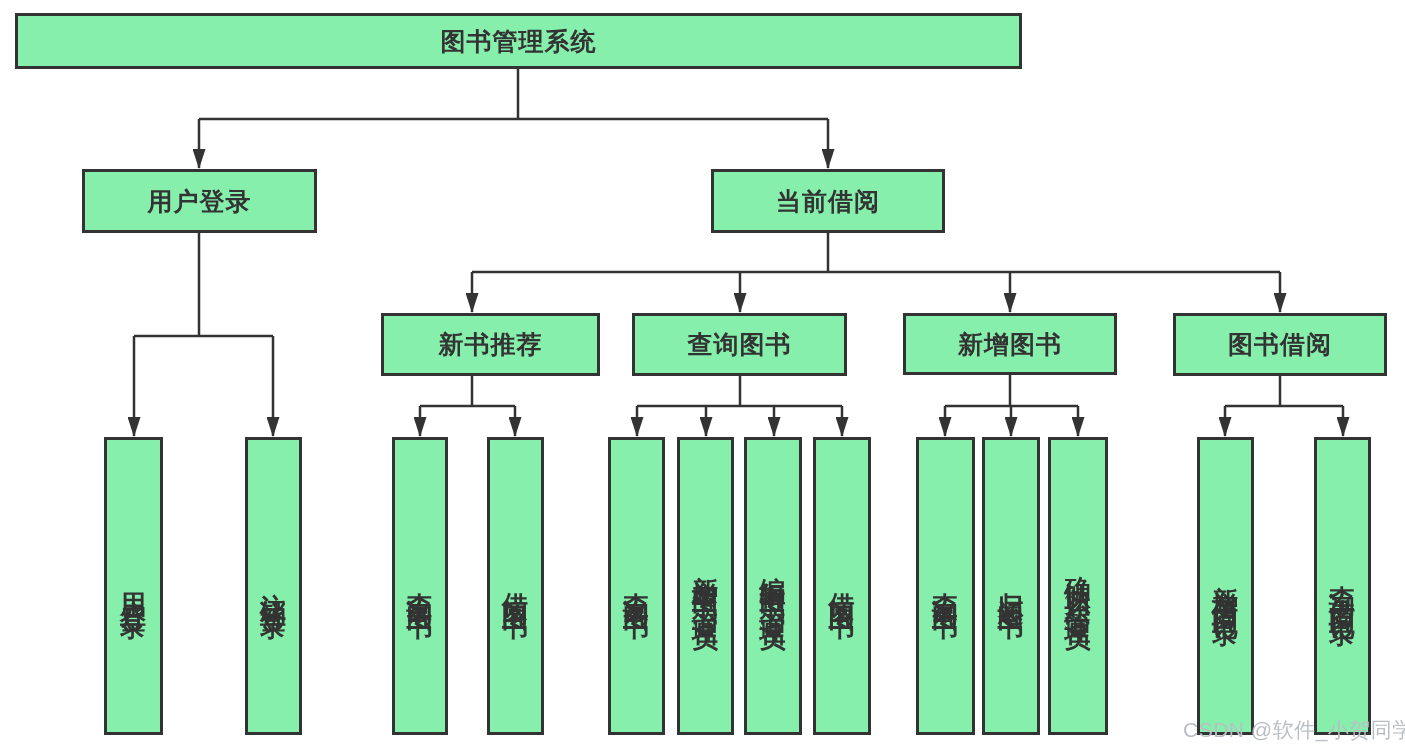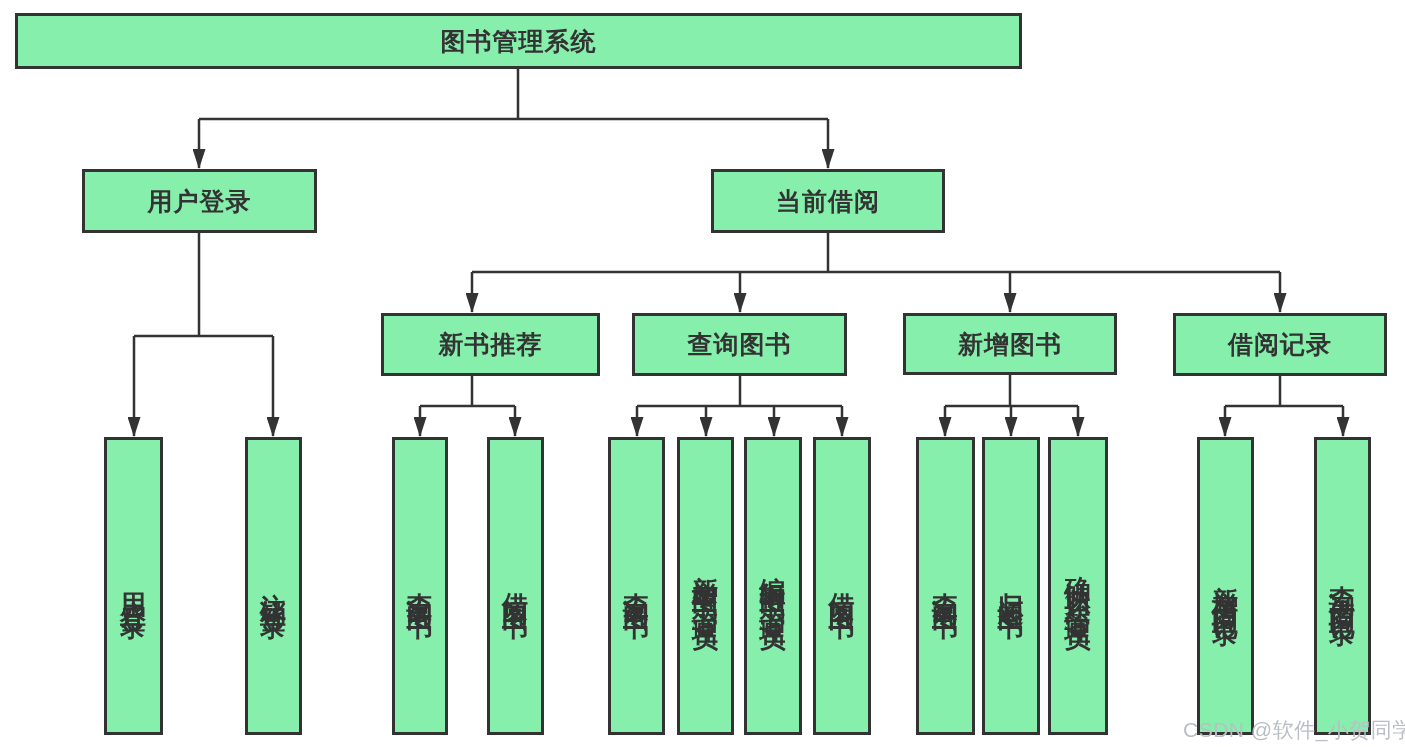--- a/index.html
+++ b/index.html
@@ -127,21 +127,21 @@
   <div class="node hbox" style="left:381px; top:313px; width:219px; height:63px;">
     <span class="label">新书推荐</span>
   </div>
   <div class="node hbox" style="left:632px; top:313px; width:215px; height:63px;">
     <span class="label">查询图书</span>
   </div>
   <div class="node hbox" style="left:903px; top:313px; width:214px; height:62px;">
     <span class="label">新增图书</span>
   </div>
   <div class="node hbox" style="left:1173px; top:313px; width:214px; height:63px;">
-    <span class="label">借阅记录</span>
+    <span class="label">图书借阅</span>
   </div>
 
   <div class="node vbox" style="left:104px; top:437px; width:59px; height:298px;">
     <span class="label">用户登录</span>
   </div>
   <div class="node vbox" style="left:245px; top:437px; width:57px; height:298px;">
     <span class="label">注销登录</span>
   </div>
 
   <div class="node vbox" style="left:392px; top:437px; width:56px; height:298px;">

